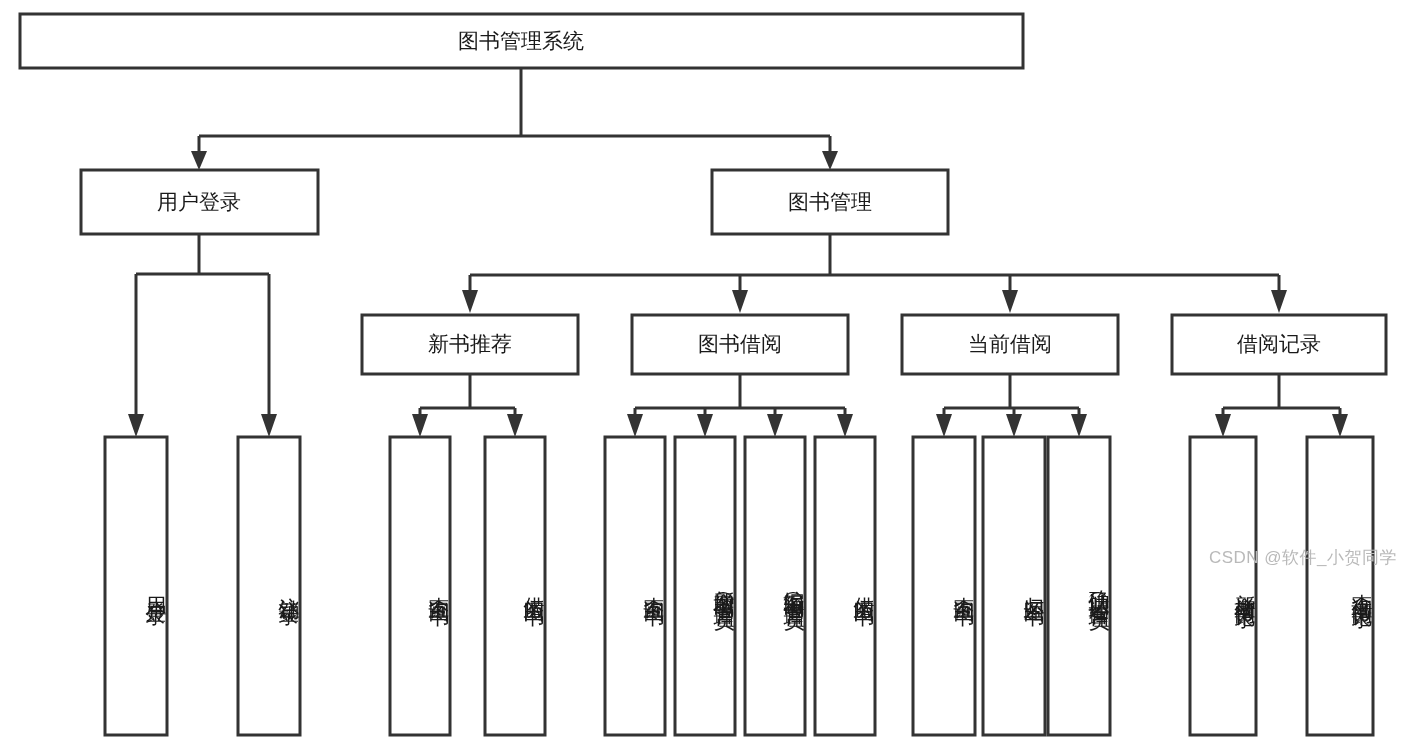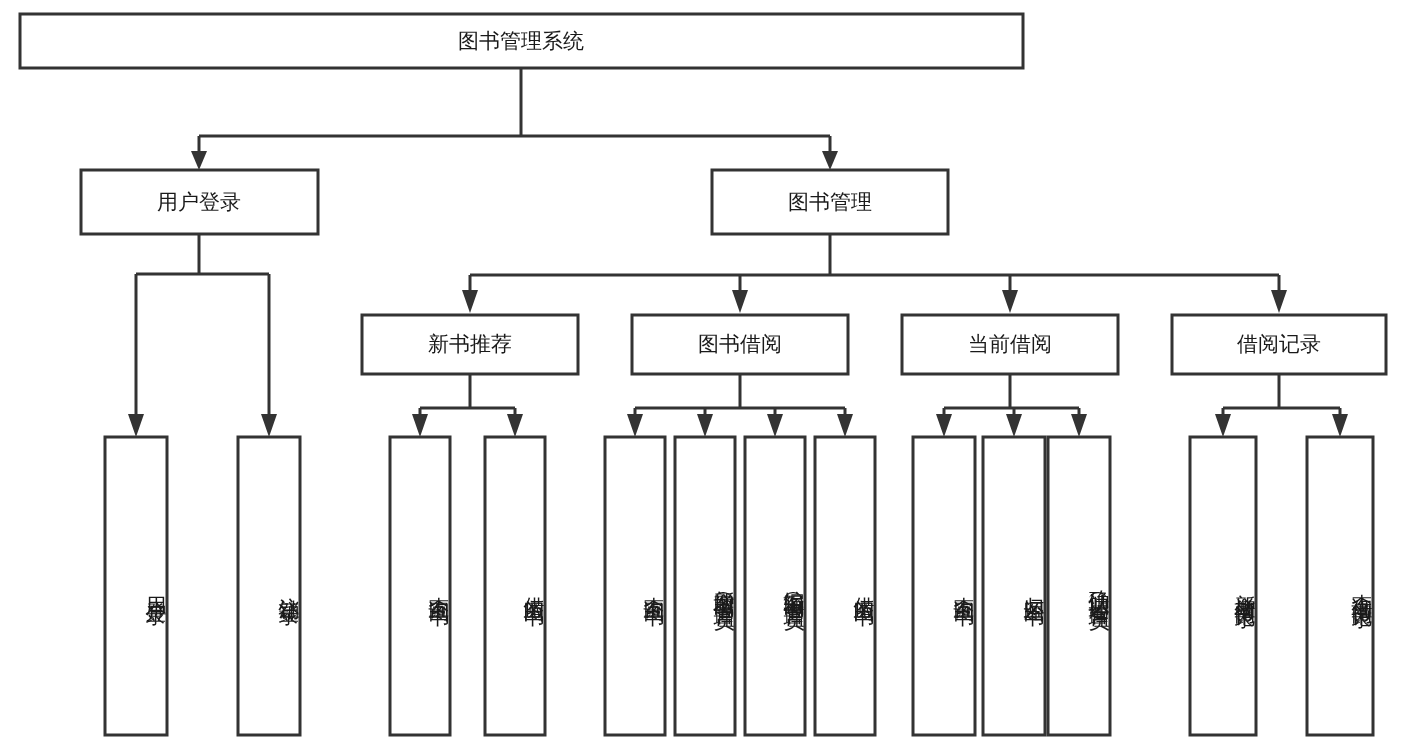--- a/index.html
+++ b/index.html
@@ -191,14 +191,15 @@
   <div class="vlabel" style="left:745px; top:437px; width:60px; height:298px;">编辑图书（管理员）</div>
   <div class="vlabel" style="left:815px; top:437px; width:60px; height:298px;">借阅图书</div>
 
   <div class="vlabel" style="left:913px; top:437px; width:62px; height:298px;">查询图书</div>
   <div class="vlabel" style="left:983px; top:437px; width:62px; height:298px;">归还图书</div>
   <div class="vlabel" style="left:1048px; top:437px; width:62px; height:298px;">确认归还（管理员）</div>
 
   <div class="vlabel" style="left:1190px; top:437px; width:66px; height:298px;">新增借阅记录</div>
   <div class="vlabel" style="left:1307px; top:437px; width:66px; height:298px;">查询借阅记录</div>
 
+  <div class="watermark">CSDN @软件_小贺同学</div>
 
 </div>
 
 </body></html>

